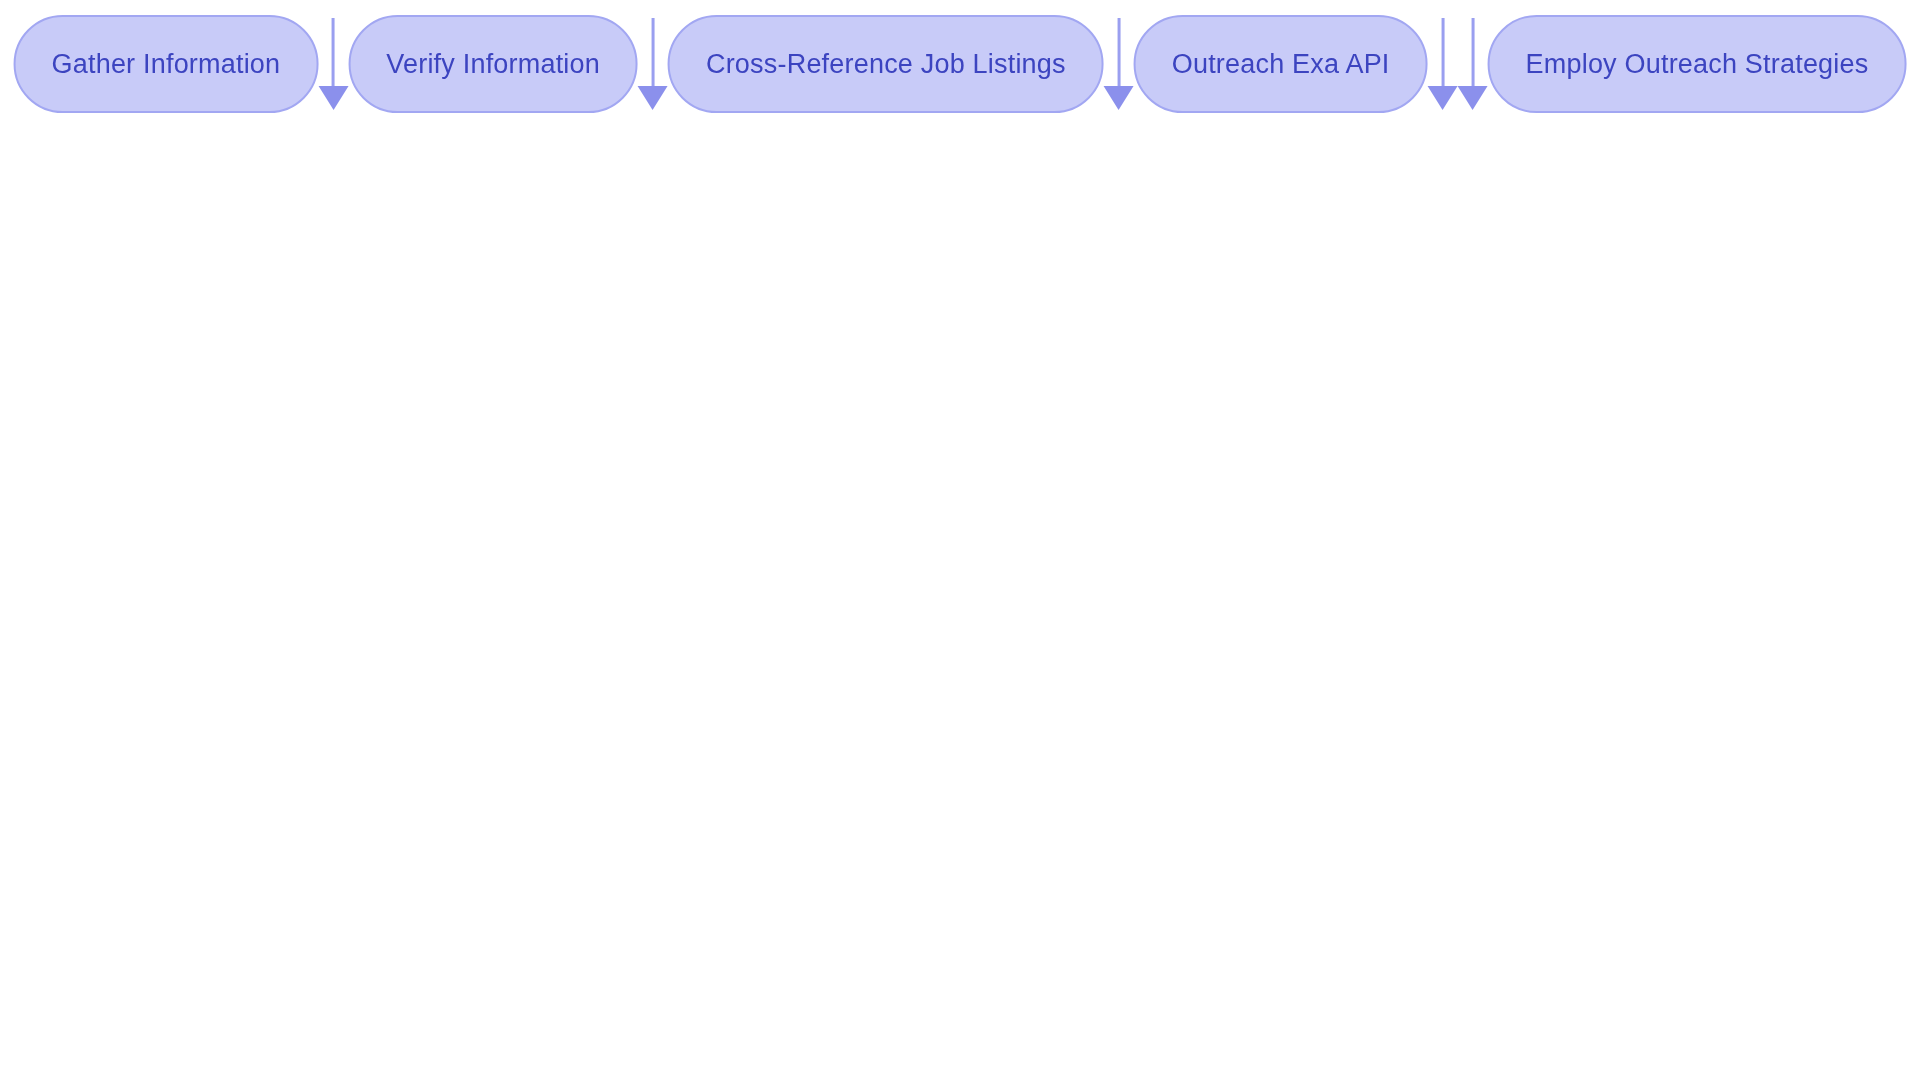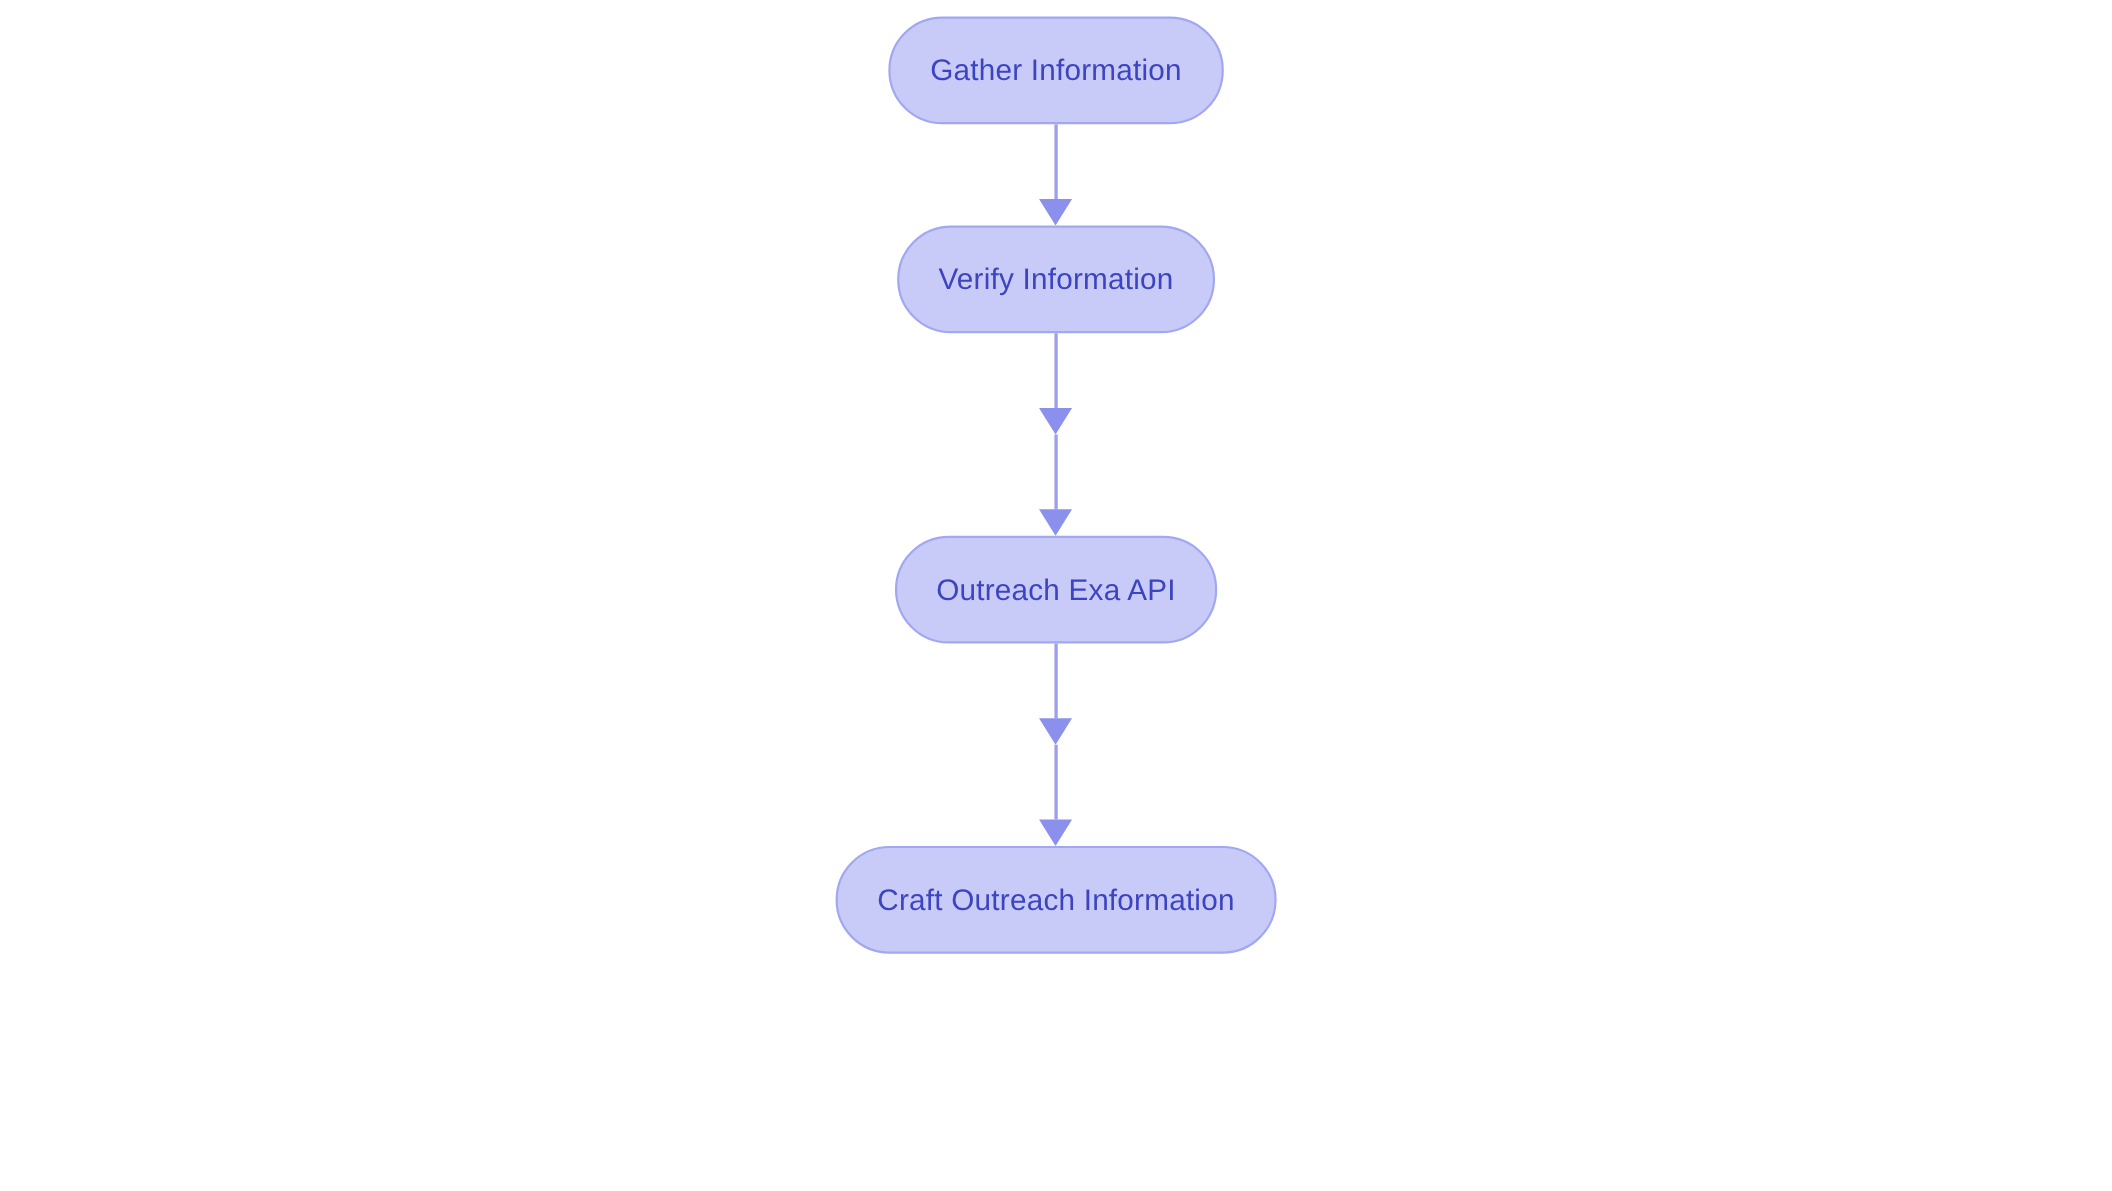--- a/index.html
+++ b/index.html
@@ -16,21 +16,21 @@
     width: 1920px;
     height: 1083px;
     background: #ffffff;
   }
   .flowchart {
     position: absolute;
     top: 15px;
     left: 50%;
     transform: translateX(-50%);
     display: flex;
-    flex-direction: column;
+    flex-direction: row;
     align-items: center;
   }
   .node {
     box-sizing: border-box;
     height: 98px;
     padding: 0 36px;
     display: flex;
     align-items: center;
     justify-content: center;
     background: #c8cbf8;
@@ -80,35 +80,36 @@
       <div class="edge-arrowhead"></div>
     </div>
 
     <div class="node">Verify Information</div>
 
     <div class="edge">
       <div class="edge-line"></div>
       <div class="edge-arrowhead"></div>
     </div>
 
+    <div class="node">Cross-Reference Job Listings</div>
 
     <div class="edge">
       <div class="edge-line"></div>
       <div class="edge-arrowhead"></div>
     </div>
 
     <div class="node">Outreach Exa API</div>
 
     <div class="edge">
       <div class="edge-line"></div>
       <div class="edge-arrowhead"></div>
     </div>
 
 
     <div class="edge">
       <div class="edge-line"></div>
       <div class="edge-arrowhead"></div>
     </div>
 
-    <div class="node">Craft Outreach Information</div>
+    <div class="node">Employ Outreach Strategies</div>
 
   </div>
 </div>
 
 </body></html>

